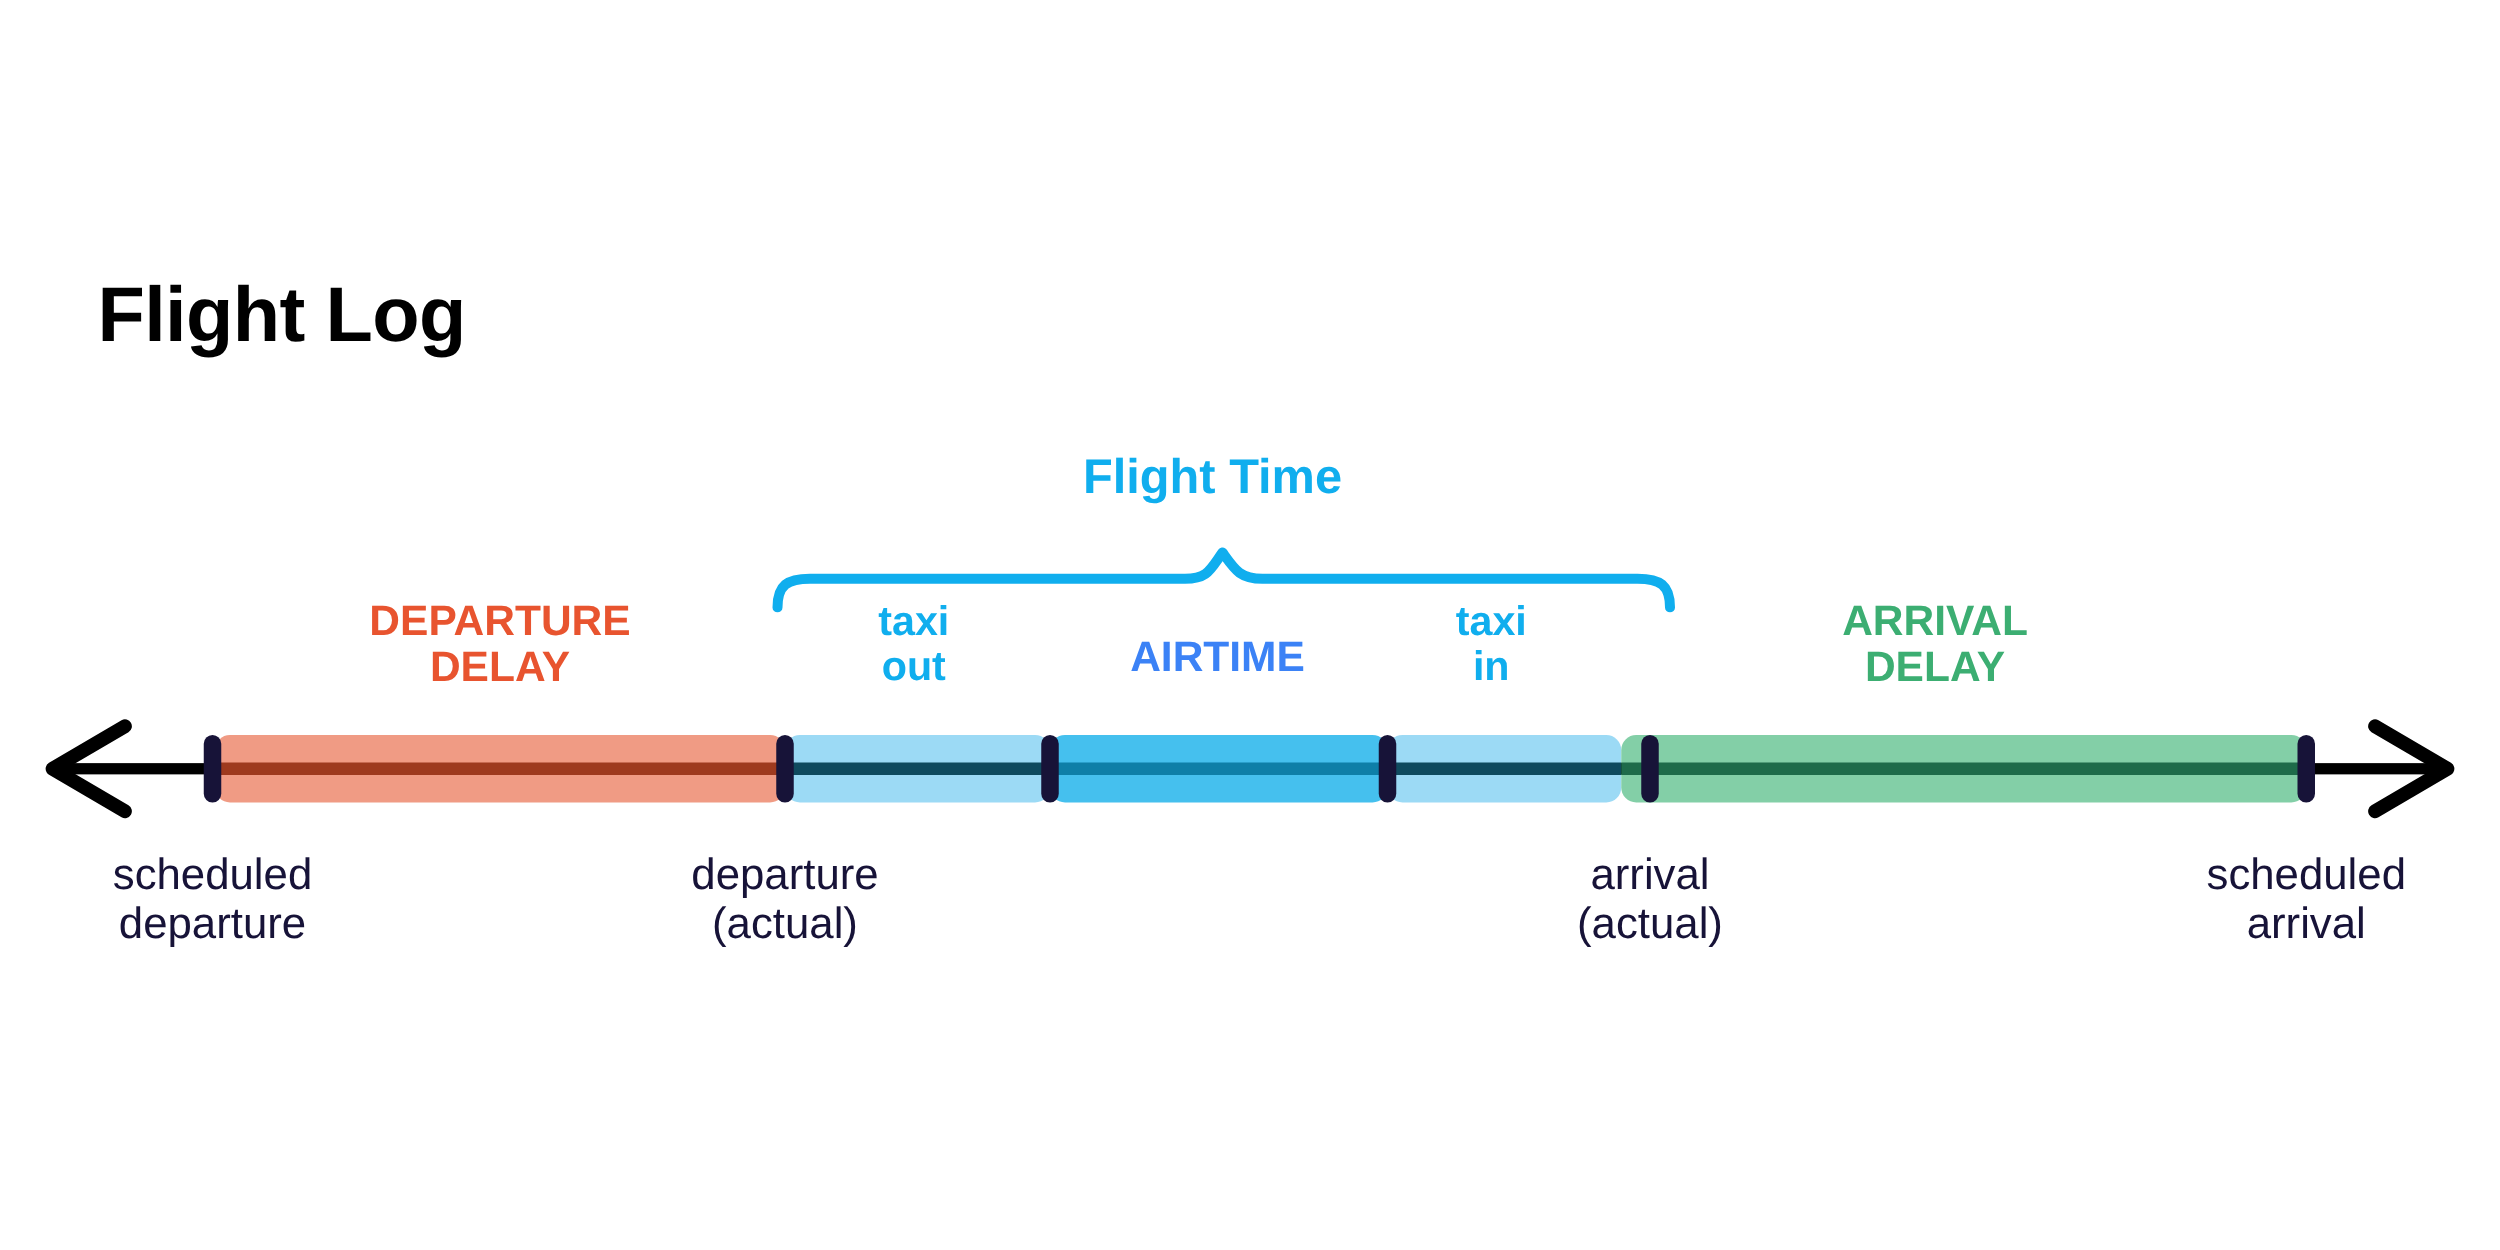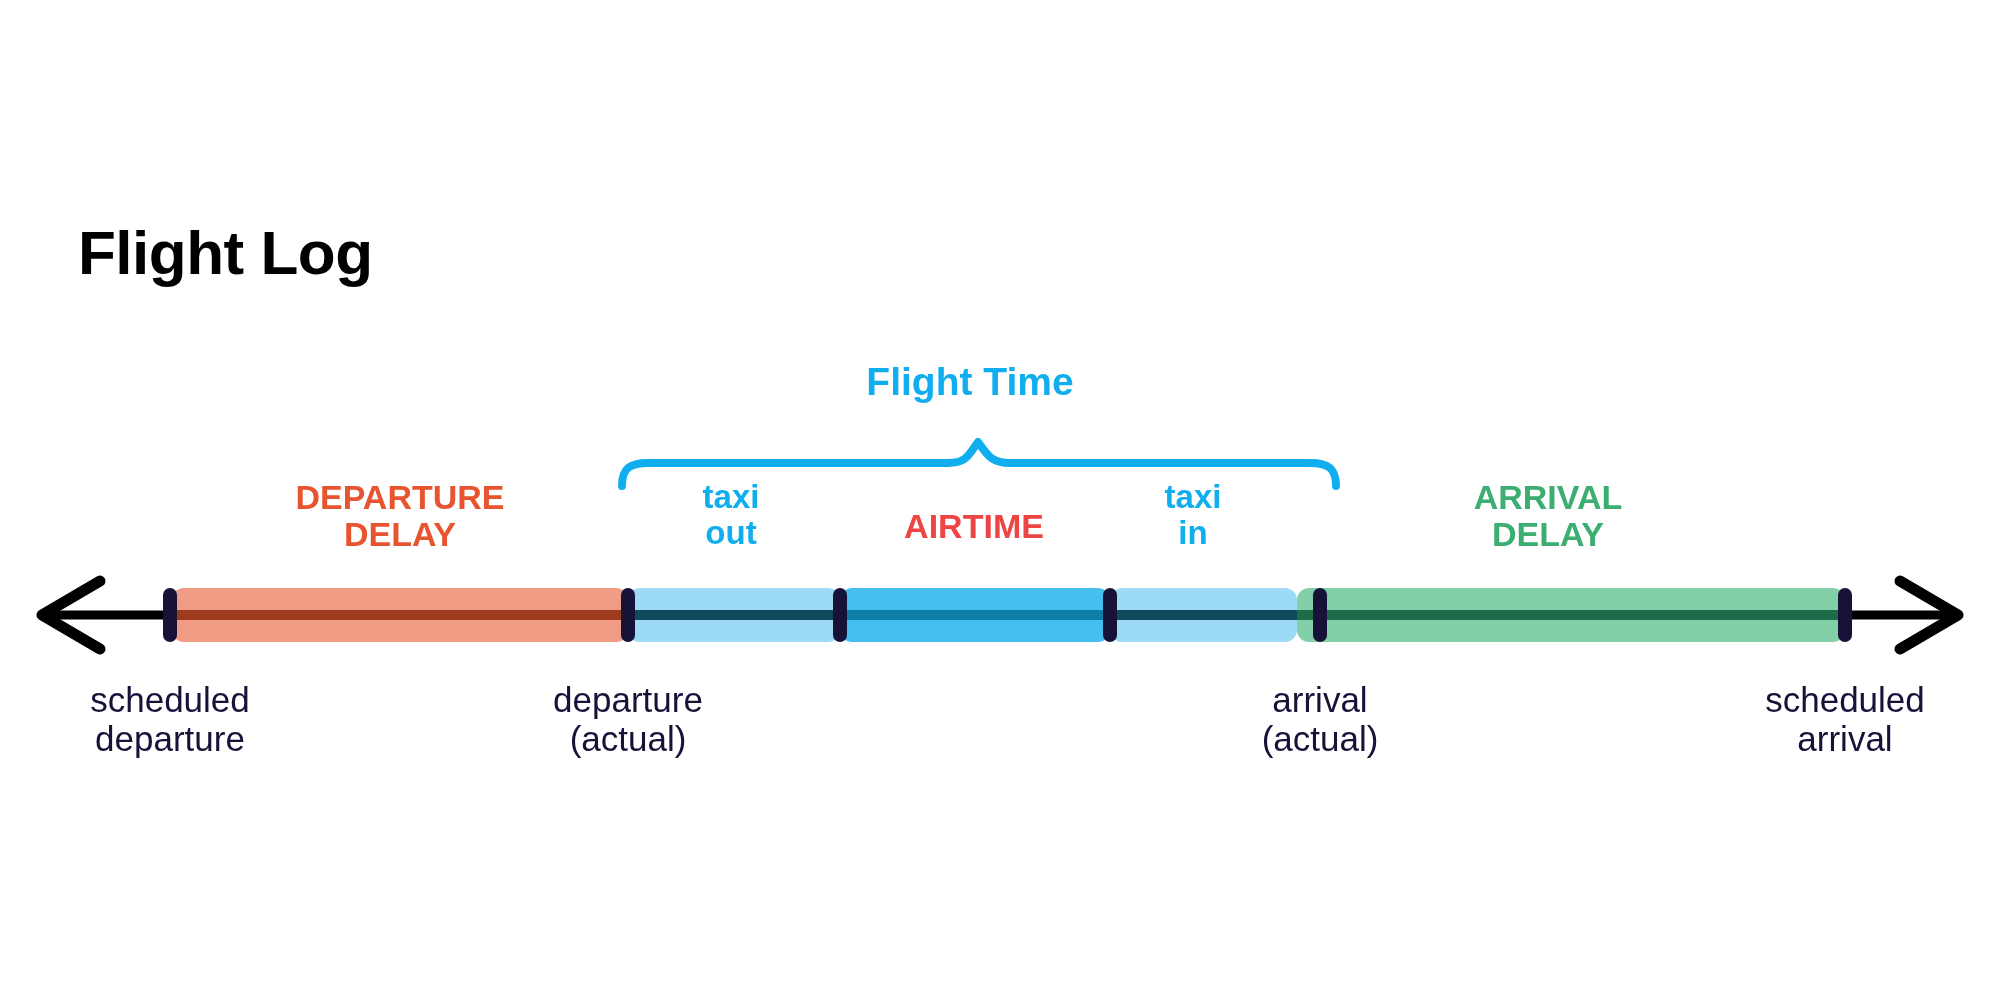--- a/index.html
+++ b/index.html
@@ -78,21 +78,21 @@
     top: 479px;
     width: 212px;
     font-size: 33px;
     color: #10AEEE;
   }
   #label-airtime {
     left: 840px;
     top: 508px;
     width: 268px;
     font-size: 34px;
-    color: #ef4444;
+    color: #3b82f6;
   }
   #label-taxi-in {
     left: 1090px;
     top: 479px;
     width: 206px;
     font-size: 33px;
     color: #10AEEE;
   }
   #label-arrival-delay {
     left: 1348px;

